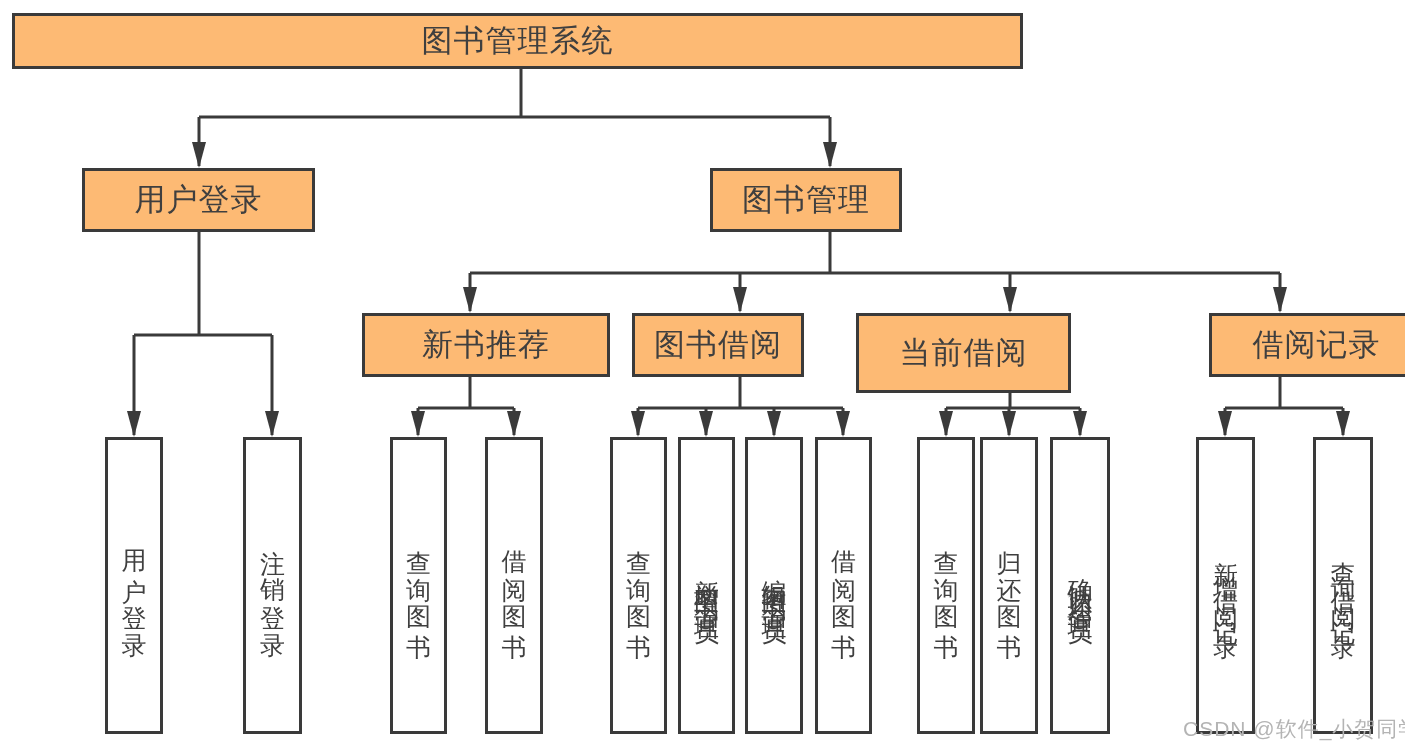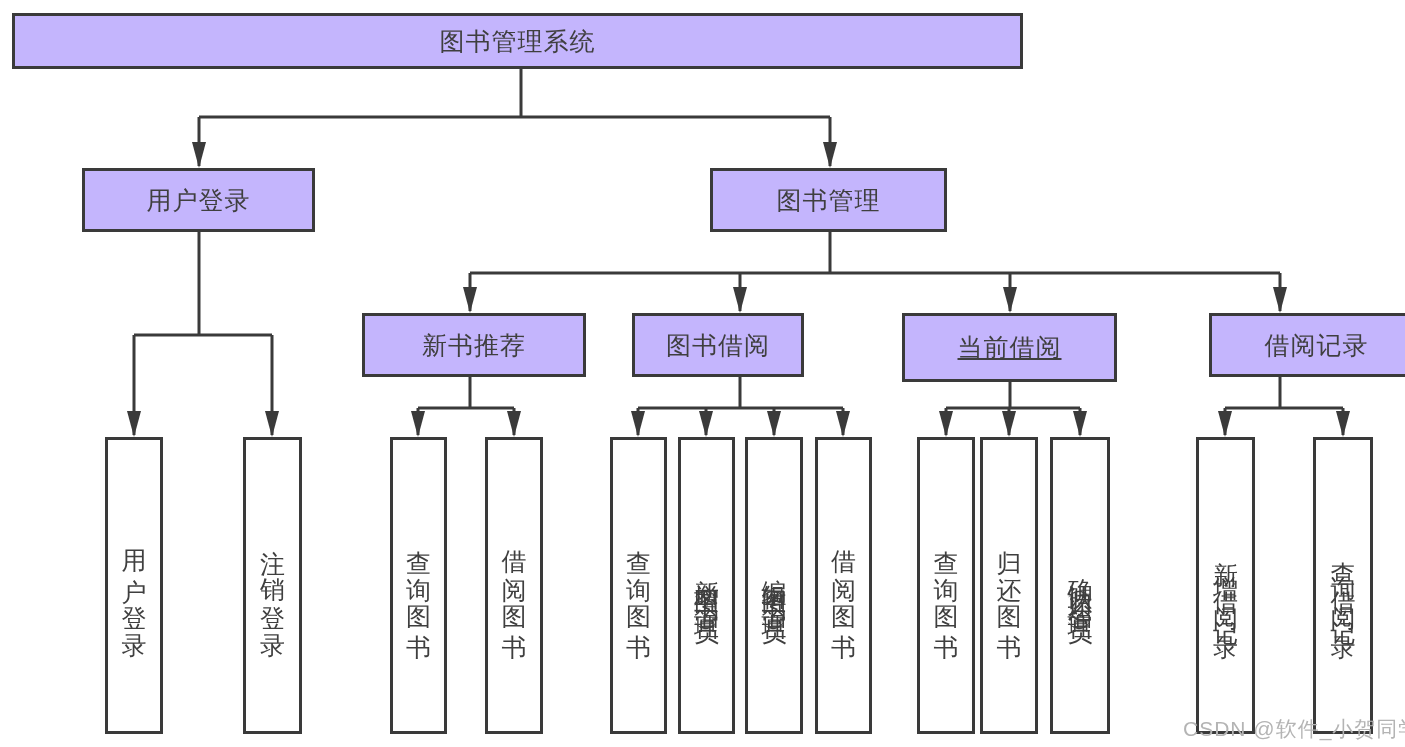--- a/index.html
+++ b/index.html
@@ -14,26 +14,26 @@
     background:var(--bg);
     font-family:"Liberation Sans","DejaVu Sans",sans-serif;
     position:relative;overflow:hidden;
   }
   .stage{position:absolute;left:0;top:0;width:1405px;height:747px;}
   svg.wires{position:absolute;left:0;top:0;width:1405px;height:747px;}
   svg.wires path{stroke:var(--line);stroke-width:3;fill:none;}
   svg.wires polygon{fill:var(--line);stroke:none;}
   .node{
     position:absolute;
-    background:#c4b5fd;
+    background:#fdba74;
     border:3px solid var(--line);
     box-sizing:border-box;
     display:flex;align-items:center;justify-content:center;
     color:var(--text);
-    font-size:25px;
+    font-size:31px;
     letter-spacing:1px;
     white-space:nowrap;
   }
   .leaf{
     position:absolute;
     top:437px;height:297px;
     background:#fff;
     border:3px solid var(--line);
     box-sizing:border-box;
     display:flex;align-items:center;justify-content:center;
@@ -97,25 +97,25 @@
     <polygon points="939,411 953,411 946,437"></polygon>
     <polygon points="1002,411 1016,411 1009,437"></polygon>
     <polygon points="1073,411 1087,411 1080,437"></polygon>
     <polygon points="1218,411 1232,411 1225,437"></polygon>
     <polygon points="1336,411 1350,411 1343,437"></polygon>
   </svg>
 
   <div class="node" style="left:12px;top:13px;width:1011px;height:56px;">图书管理系统</div>
 
   <div class="node" style="left:82px;top:168px;width:233px;height:64px;">用户登录</div>
-  <div class="node" style="left:710px;top:168px;width:237px;height:64px;">图书管理</div>
+  <div class="node" style="left:710px;top:168px;width:192px;height:64px;">图书管理</div>
 
-  <div class="node" style="left:362px;top:313px;width:224px;height:64px;">新书推荐</div>
+  <div class="node" style="left:362px;top:313px;width:248px;height:64px;">新书推荐</div>
   <div class="node" style="left:632px;top:313px;width:172px;height:64px;">图书借阅</div>
-  <div class="node" style="left:902px;top:313px;width:215px;height:69px;text-decoration:underline;">当前借阅</div>
+  <div class="node" style="left:856px;top:313px;width:215px;height:80px;">当前借阅</div>
   <div class="node" style="left:1172px;top:313px;width:215px;height:64px;margin-left:37px;">借阅记录</div>
 
   <div class="leaf short" style="left:105px;width:58px;">
     <span>用户登录</span>
   </div>
   <div class="leaf short" style="left:243px;width:59px;">
     <span>注销登录</span>
   </div>
   <div class="leaf short" style="left:390px;width:57px;">
     <span>查询图书</span>

